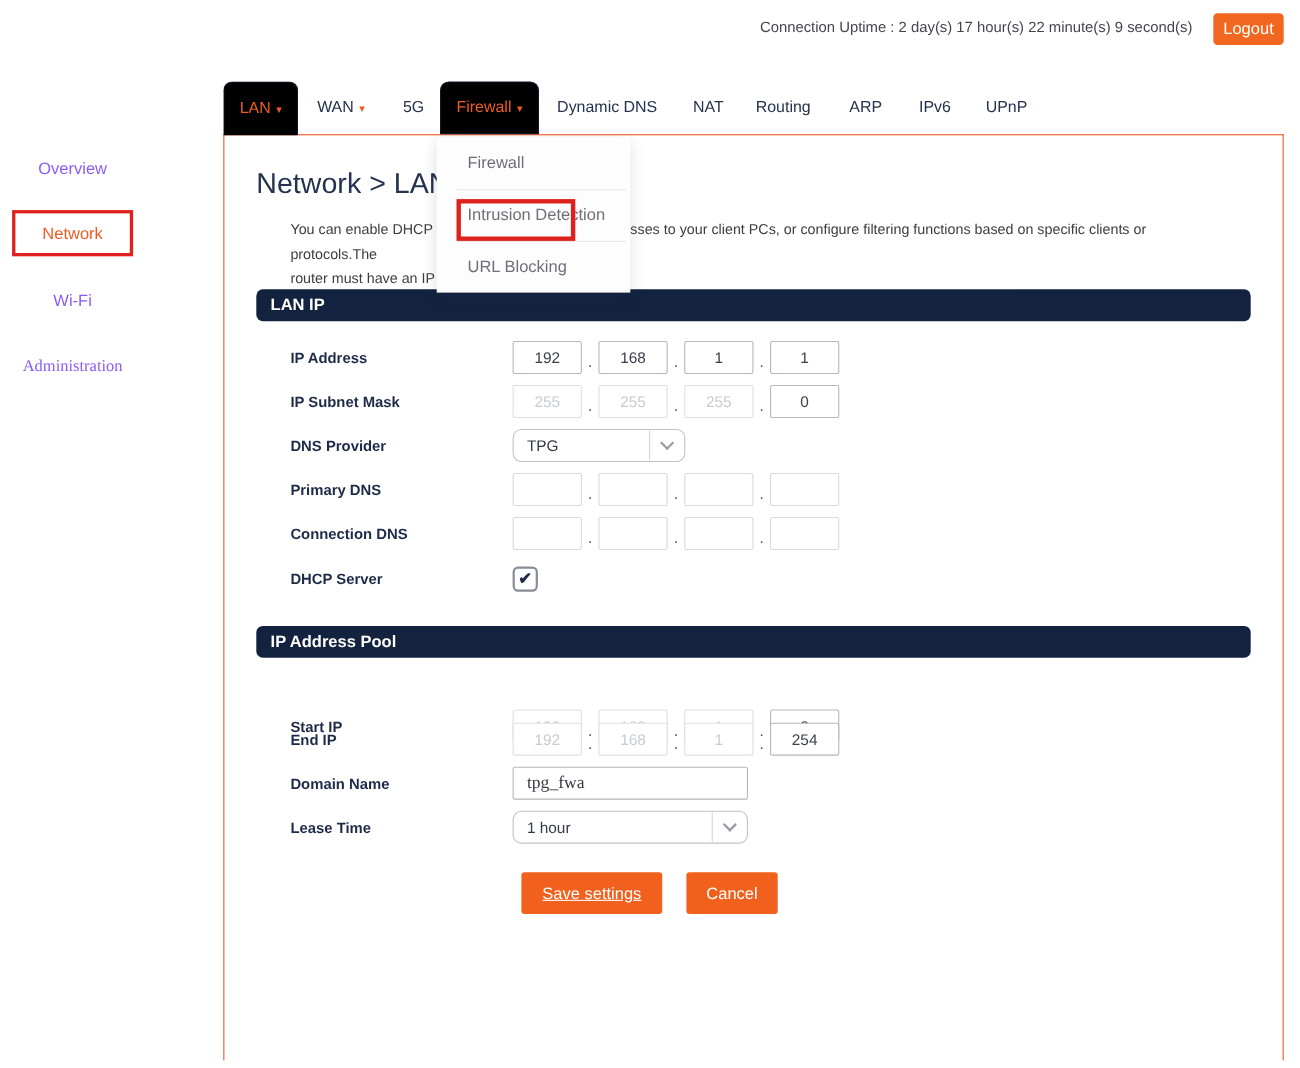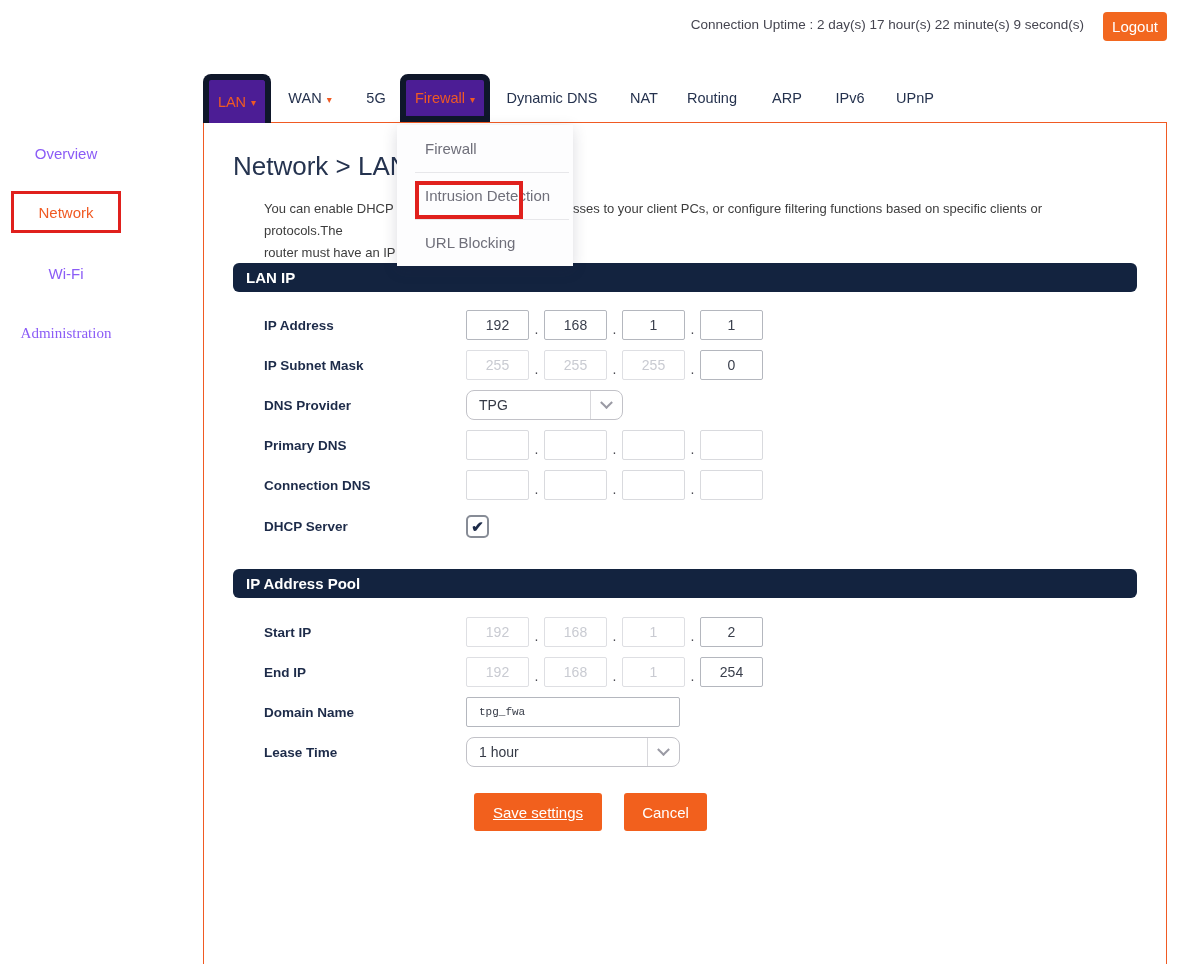--- a/index.html
+++ b/index.html
@@ -18,21 +18,21 @@
               font-size:15px; color:#8b5cf6; cursor:pointer; }
   .nav-overview { top:145px; }
   .nav-network { top:204px; color:#F05A23; }
   .nav-wifi { top:265px; }
   .nav-admin { top:325px;font-family:Liberation Serif, serif; }
 
   
   .tab { position:absolute; top:74px; height:48px; display:flex; align-items:center;
          justify-content:center; font-size:14.5px; color:#25324E; cursor:pointer; z-index:3; }
   .tab .caret { color:#F05A23; font-size:10px; margin-left:5px; transform:translateY(1px); }
-  .tab-boxed { background:#4c1d95; border:6px solid #0f172a; border-radius:8px 8px 0 0; }
+  .tab-boxed { background:#000000; border:1px solid #0f172a; border-radius:8px 8px 0 0; }
   .tab-lan { left:203px; width:68px; height:49px; border-bottom:none; color:#F05A23; z-index:4; }
   .tab-wan { left:272px; width:76px; }
   .tab-5g { left:356px; width:40px; }
   .tab-firewall { left:400px; width:90px; color:#F05A23; }
   .tab-ddns { left:504px; width:96px; }
   .tab-nat { left:626px; width:36px; }
   .tab-routing { left:684px; width:56px; }
   .tab-arp { left:768px; width:38px; }
   .tab-ipv6 { left:830px; width:40px; }
   .tab-upnp { left:892px; width:46px; }
@@ -48,21 +48,21 @@
   .section-bar { position:absolute; left:29px; width:904px; height:29px; background:#13233F;
                  border-radius:6px; color:#fff; font-weight:bold; font-size:15px;
                  display:flex; align-items:center; padding-left:13px; }
   .bar-lanip { top:140px; }
   .bar-pool { top:446px; }
 
   .row { position:absolute; left:60px; display:flex; align-items:center; height:30px; }
   .row-label { width:202px; font-size:13.5px; font-weight:bold; color:#1D2B49; }
   .r-ip { top:187px; } .r-mask { top:227px; } .r-dnsprov { top:267px; }
   .r-pdns { top:307px; } .r-sdns { top:347px; } .r-dhcp { top:388px; }
-  .r-start { top:494px; } .r-end { top:534px; } .r-domain { top:574px; }
+  .r-start { top:522px; } .r-end { top:534px; } .r-domain { top:574px; }
   .r-lease { top:614px; }
 
   .octets { display:flex; align-items:center; }
   .octet { width:63px; height:30px; border:1px solid #B4B7BE; border-radius:2px;
            text-align:center; font-size:14px; color:#3A3F4C; background:#fff;
            font-family:"Liberation Sans", sans-serif; outline:none; }
   .octet:disabled { border-color:#DEDFE3; color:#C9CBD2; background:#fff; }
   .octet-empty { border-color:#D9DADE; }
   .dot { width:15px; text-align:center; align-self:flex-end; padding-bottom:3px;
          color:#4A4A52; font-size:14px; }
@@ -71,22 +71,22 @@
                 display:flex; align-items:center; cursor:pointer; }
   .select-value { flex:1; padding-left:12px; font-size:14px; color:#353A46; }
   .select-arrow-cell { width:32px; height:100%; border-left:1px solid #D8D8DC;
                        display:flex; align-items:center; justify-content:center; }
   .chev { width:9px; height:9px; border-right:2px solid #9A9AA4; border-bottom:2px solid #9A9AA4;
           transform:rotate(45deg) translate(-2px,-2px); }
   .sel-dns { width:157px; }
   .sel-lease { width:214px; }
 
   .text-input { width:214px; height:30px; border:1px solid #B4B7BE; border-radius:2px;
-                padding-left:12px; font-size:11px; color:#353A46; outline:none;
-                font-family:Liberation Mono, monospace; }
+                padding-left:12px; font-size:16px; color:#353A46; outline:none;
+                font-family:Liberation Serif, serif; }
 
   .checkbox { width:23px; height:23px; border:2px solid #878C96; border-radius:5px;
               display:flex; align-items:center; justify-content:center; cursor:pointer; }
   .checkbox .mark { color:#1D2B49; font-size:15px; font-weight:bold; line-height:1; }
 
   .btn { position:absolute; top:670px; height:38px; background:#F2601D; color:#fff;
          border:none; border-radius:3px; font-size:15px; cursor:pointer;
          display:flex; align-items:center; justify-content:center;
          font-family:"Liberation Sans", sans-serif; }
   .btn-save { left:270px; width:128px;text-decoration:underline; }

